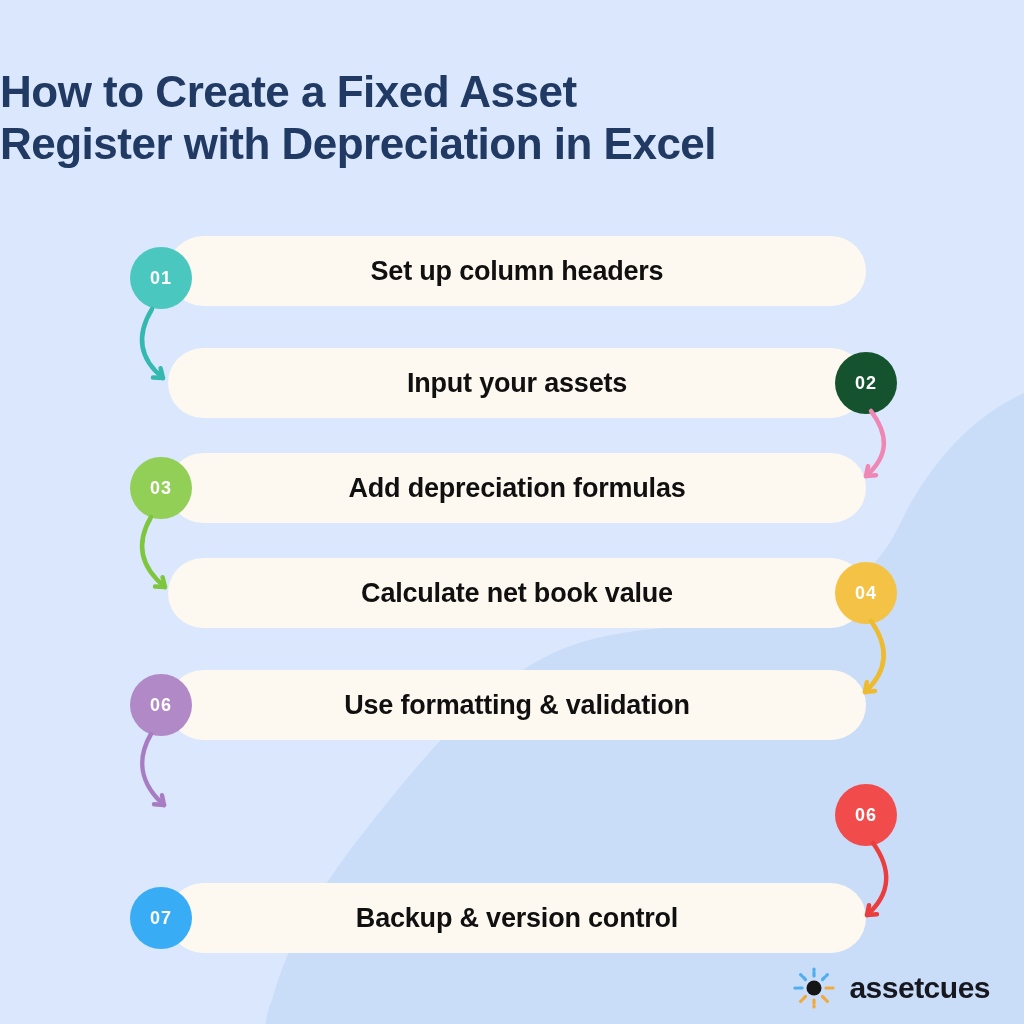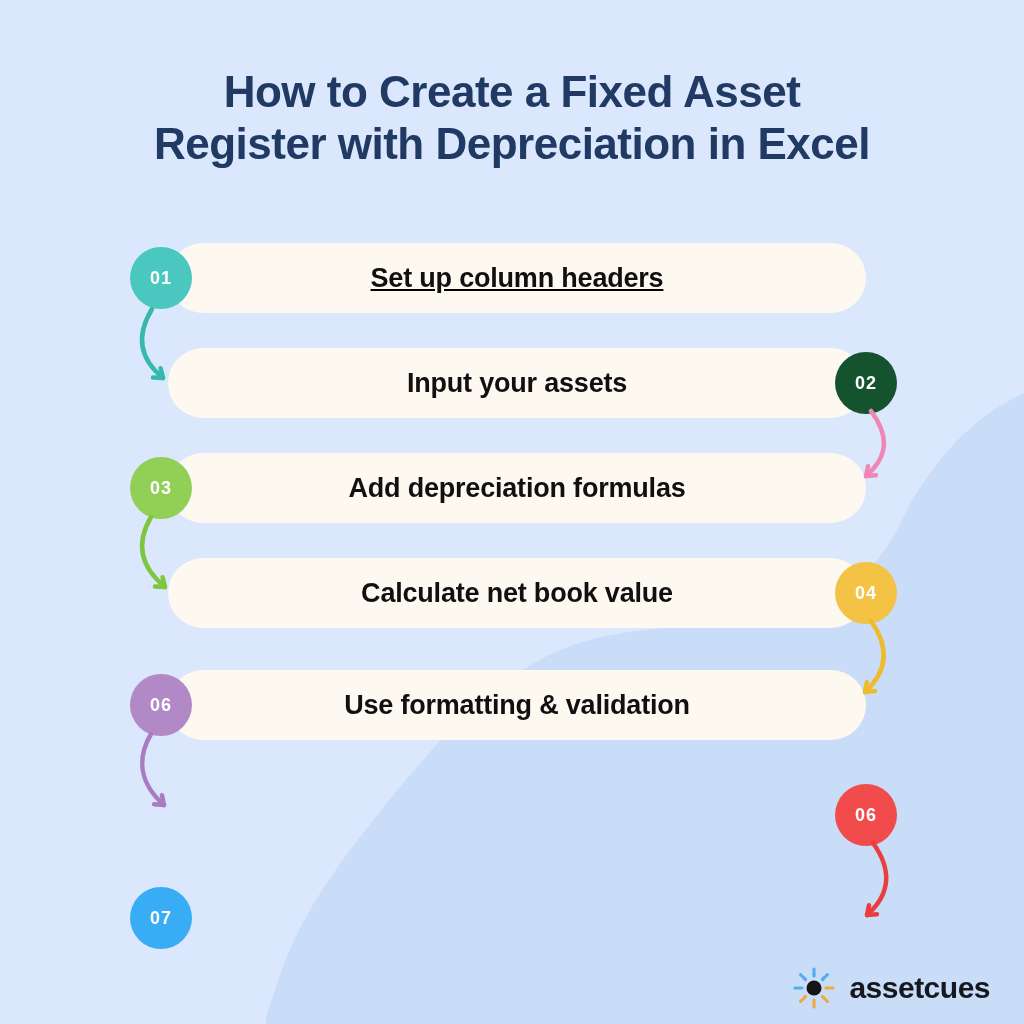--- a/index.html
+++ b/index.html
@@ -3,21 +3,21 @@
 <meta charset="utf-8">
 <style>
   html,body{margin:0;padding:0;background:#fff;}
   .canvas{
     position:relative;width:1024px;height:1024px;overflow:hidden;
     background:#DAE7FC;
     font-family:"Liberation Sans",sans-serif;
   }
   .bg-layer,.arrow-layer{position:absolute;left:0;top:0;width:1024px;height:1024px;pointer-events:none;}
   .title{
-    position:absolute;top:66px;left:0;width:1024px;text-align:center;
+    position:absolute;top:66px;left:0;width:1024px;
     color:#203A64;font-weight:800;font-size:44px;line-height:1.18;letter-spacing:-0.5px;
   }
   .pill{
     position:absolute;left:168px;width:698px;height:70px;
     background:#FDF8F0;border-radius:35px;
     display:flex;align-items:center;justify-content:center;
   }
   .pill .label{
     color:#101010;font-weight:800;font-size:27px;letter-spacing:-0.2px;
   }
@@ -53,34 +53,37 @@
              C 310 905, 290 940, 272 1000
              C 268 1010, 266 1016, 266 1024
              L 1024 1024 Z" fill="#C9DCF8"></path>
   </svg>
 
   <div class="title">
     <div>How to Create a Fixed Asset</div>
     <div>Register with Depreciation in Excel</div>
   </div>
 
-  <div class="pill" style="top:243px;text-decoration:underline;">
+  <div class="pill" style="top:236px;">
     <span class="label">Set up column headers</span>
   </div>
   <div class="pill" style="top:348px;">
     <span class="label">Input your assets</span>
   </div>
   <div class="pill" style="top:453px;">
     <span class="label">Add depreciation formulas</span>
   </div>
   <div class="pill" style="top:558px;">
     <span class="label">Calculate net book value</span>
   </div>
   <div class="pill" style="top:670px;">
     <span class="label">Use formatting &amp; validation</span>
+  </div>
+  <div class="pill" style="top:883px;">
+    <span class="label">Backup &amp; version control</span>
   </div>
 
   <div class="badge badge-left b1" style="top:247px;">
     <span>01</span>
   </div>
   <div class="badge badge-right b2" style="top:352px;">
     <span>02</span>
   </div>
   <div class="badge badge-left b3" style="top:457px;justify-content:center;">
     <span>03</span>

